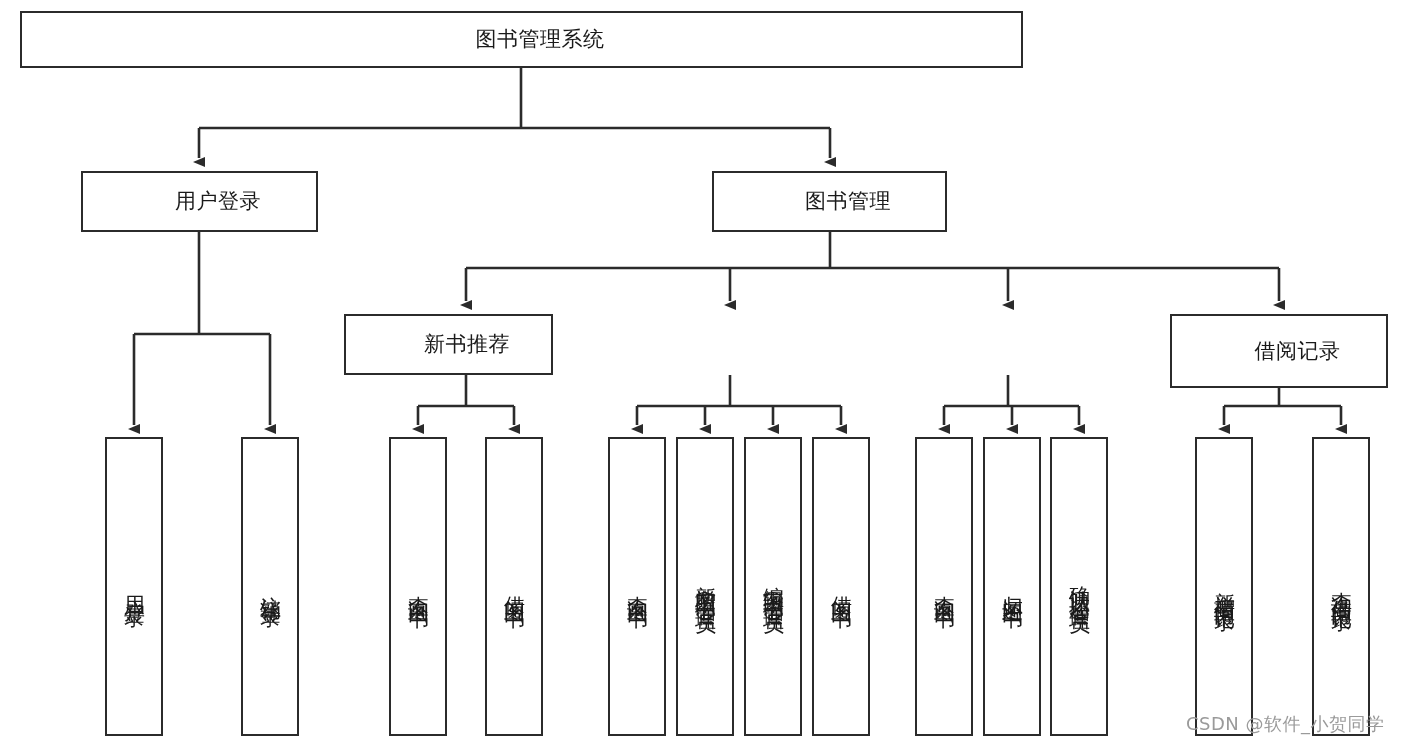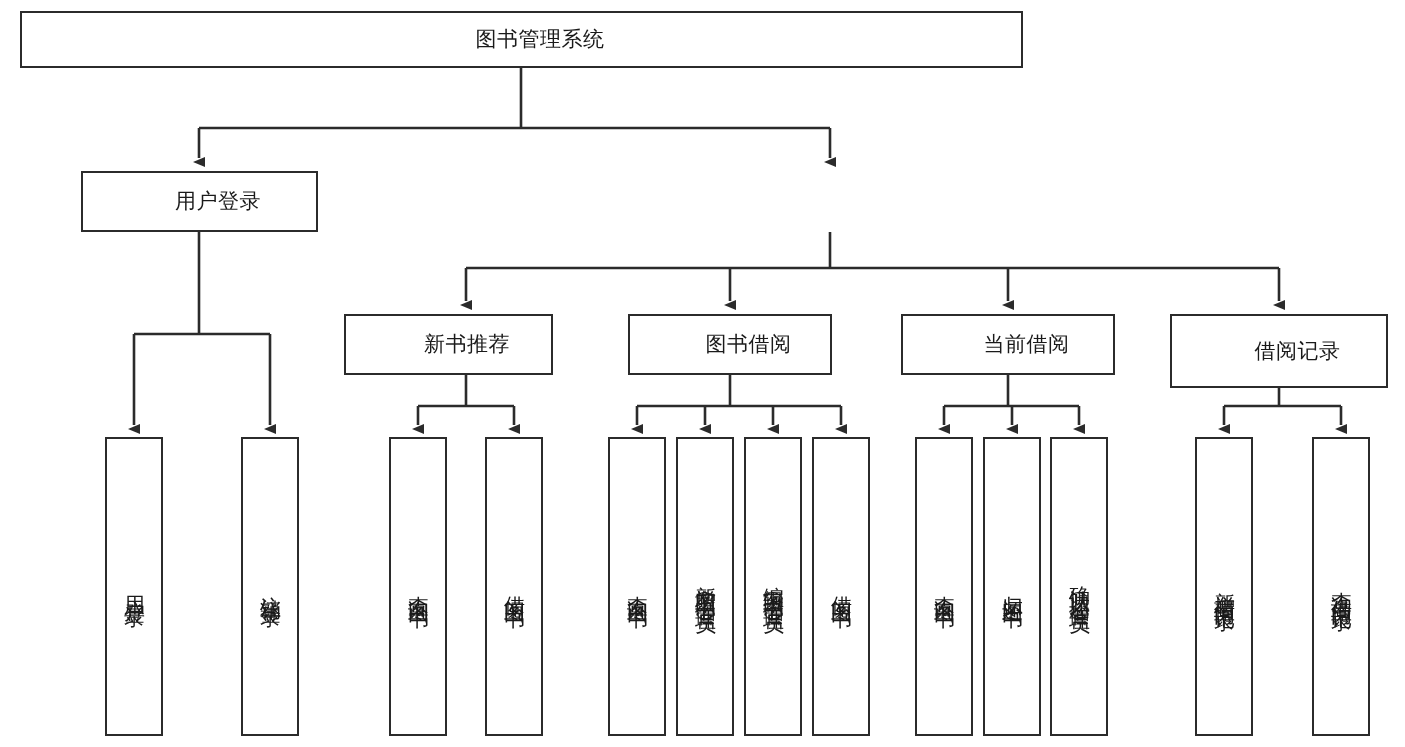--- a/index.html
+++ b/index.html
@@ -119,29 +119,26 @@
     </g>
   </svg>
 
   <div class="node horizontal" style="left:20px; top:11px; width:1003px; height:57px;">
     <span class="label">图书管理系统</span>
   </div>
 
   <div class="node horizontal" style="left:81px; top:171px; width:237px; height:61px;">
     <span class="label">用户登录</span>
   </div>
+  <div class="node horizontal" style="left:712px; top:171px; width:235px; height:61px;">
+    <span class="label">图书管理</span>
+  </div>
 
   <div class="node horizontal" style="left:344px; top:314px; width:209px; height:61px;">
     <span class="label">新书推荐</span>
-  </div>
-  <div class="node horizontal" style="left:628px; top:314px; width:204px; height:61px;">
-    <span class="label">图书借阅</span>
-  </div>
-  <div class="node horizontal" style="left:901px; top:314px; width:214px; height:61px;">
-    <span class="label">当前借阅</span>
   </div>
   <div class="node horizontal" style="left:1170px; top:314px; width:218px; height:74px;">
     <span class="label">借阅记录</span>
   </div>
 
   <div class="node vertical" style="left:105px; top:437px; width:58px; height:299px;">
     <span class="label">用户登录</span>
   </div>
   <div class="node vertical" style="left:241px; top:437px; width:58px; height:299px;">
     <span class="label">注销登录</span>
@@ -177,14 +174,15 @@
     <span class="label">确认归还（管理员）</span>
   </div>
 
   <div class="node vertical" style="left:1195px; top:437px; width:58px; height:299px;">
     <span class="label">新增借阅记录</span>
   </div>
   <div class="node vertical" style="left:1312px; top:437px; width:58px; height:299px;">
     <span class="label">查询借阅记录</span>
   </div>
 
+  <div class="watermark">CSDN @软件_小贺同学</div>
 
 </div>
 
 </body></html>

